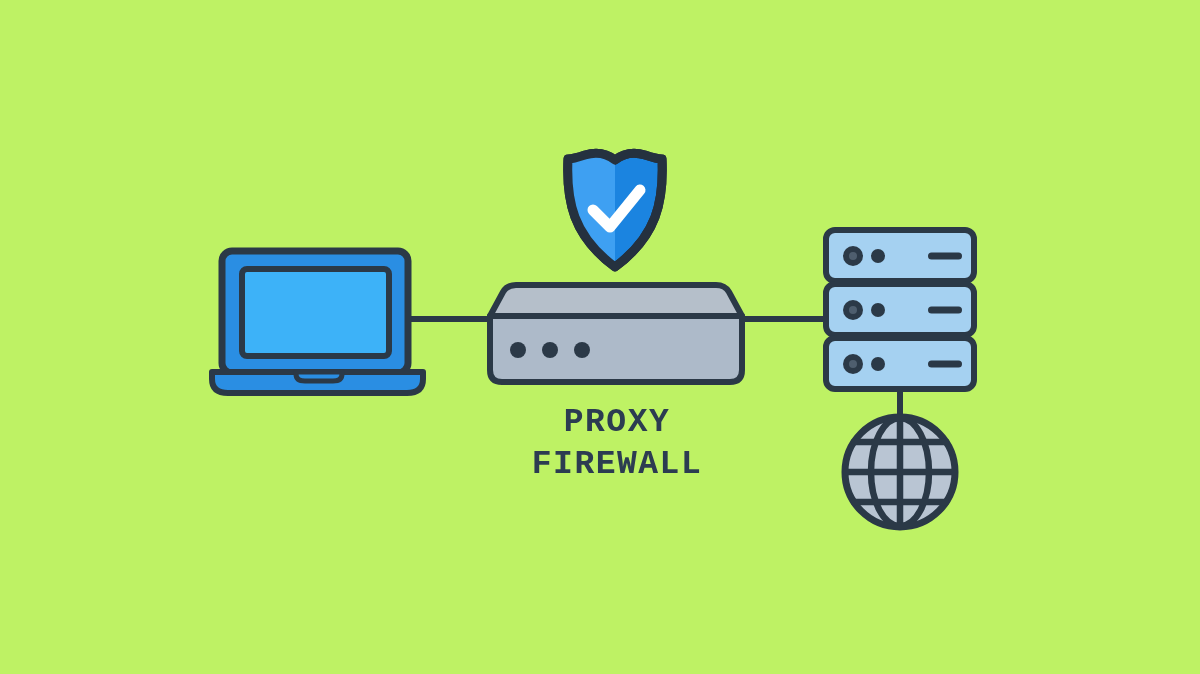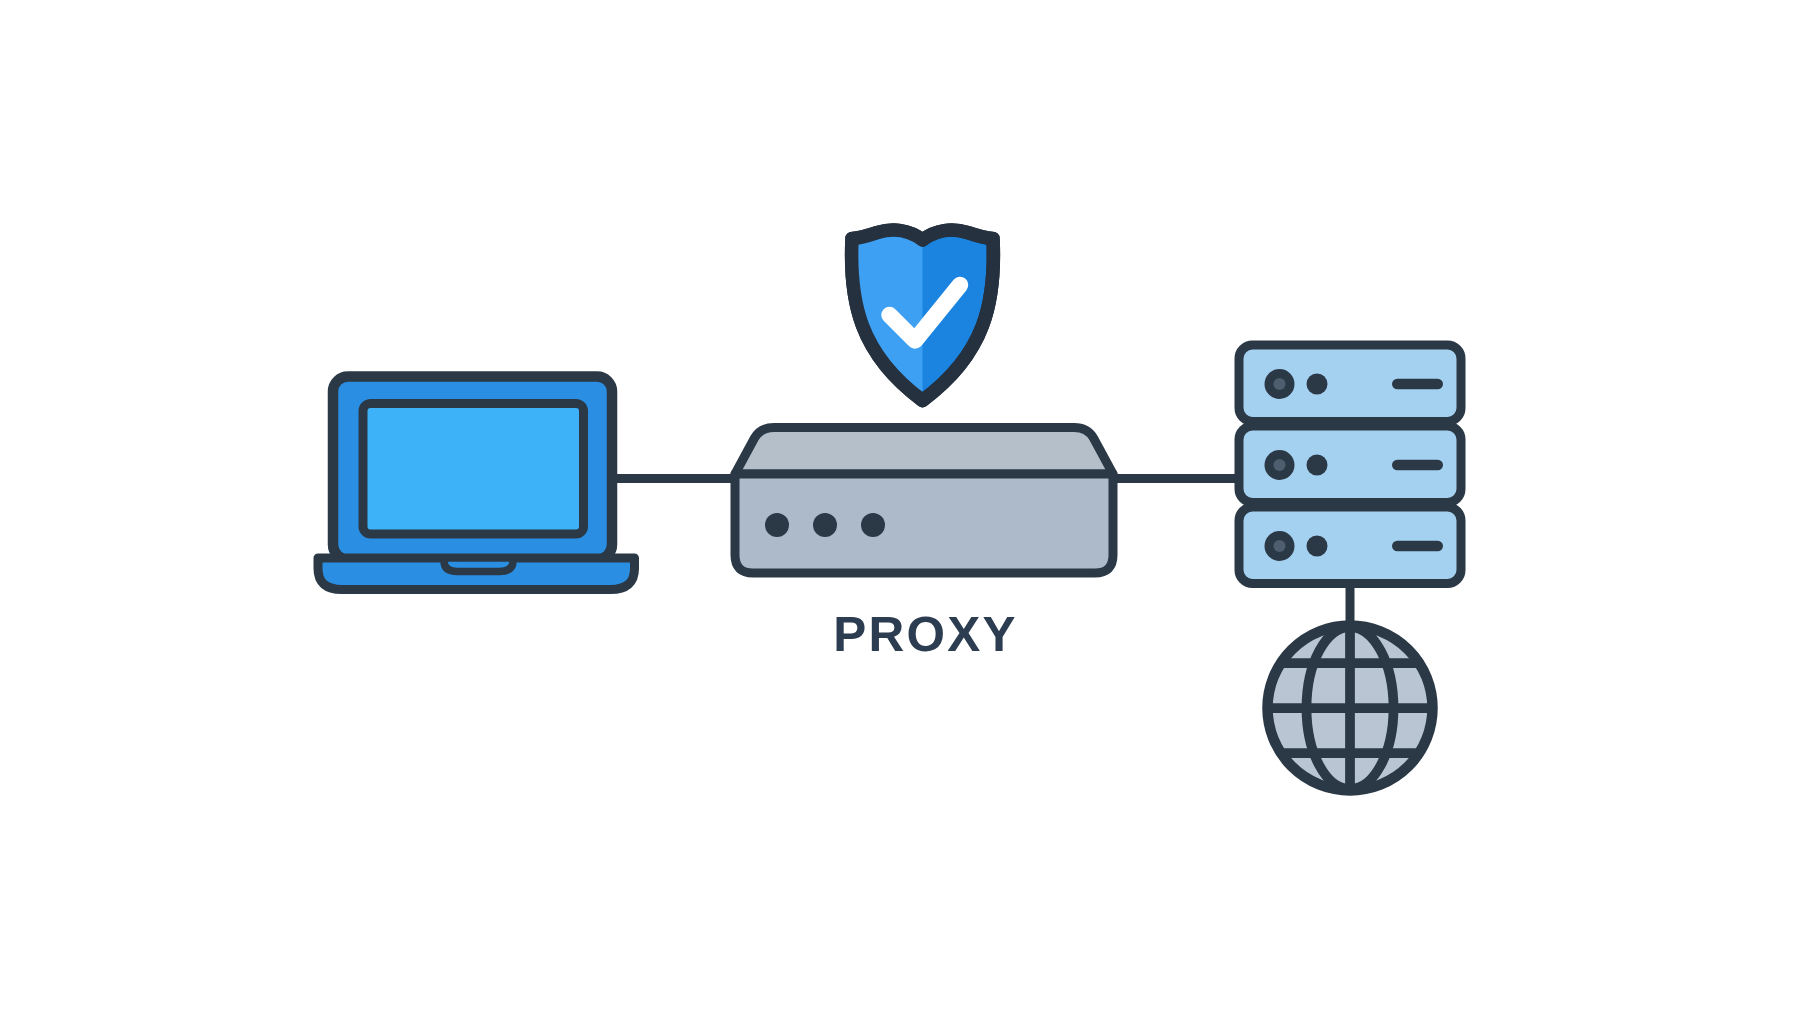--- a/index.html
+++ b/index.html
@@ -5,22 +5,23 @@
   html, body {
     margin: 0;
     padding: 0;
     background: #fdf2c3;
     font-family: "Liberation Sans", sans-serif;
   }
   .stage {
     position: relative;
     width: 1200px;
     height: 674px;
-    background: #ffffff;
+    background: #bef264;
     overflow: hidden;
+    font-family: Liberation Mono, monospace;
   }
   svg.diagram {
     position: absolute;
     left: 0;
     top: 0;
     display: block;
   }
   
   .ol { stroke: #2b3947; }
   .ink { fill: #2b3947; }
@@ -113,15 +114,16 @@
       <line x1="900" y1="418" x2="900" y2="526" class="globe-line"></line>
       <ellipse cx="900" cy="472" rx="29" ry="54" class="globe-line"></ellipse>
       <line x1="846" y1="472" x2="954" y2="472" class="globe-line"></line>
       <line x1="854" y1="442" x2="946" y2="442" class="globe-line"></line>
       <line x1="854" y1="502" x2="946" y2="502" class="globe-line"></line>
     </g>
   </svg>
 
   <div class="label-block">
     <div>PROXY</div>
+    <div>FIREWALL</div>
   </div>
 
 </div>
 
 </body></html>

